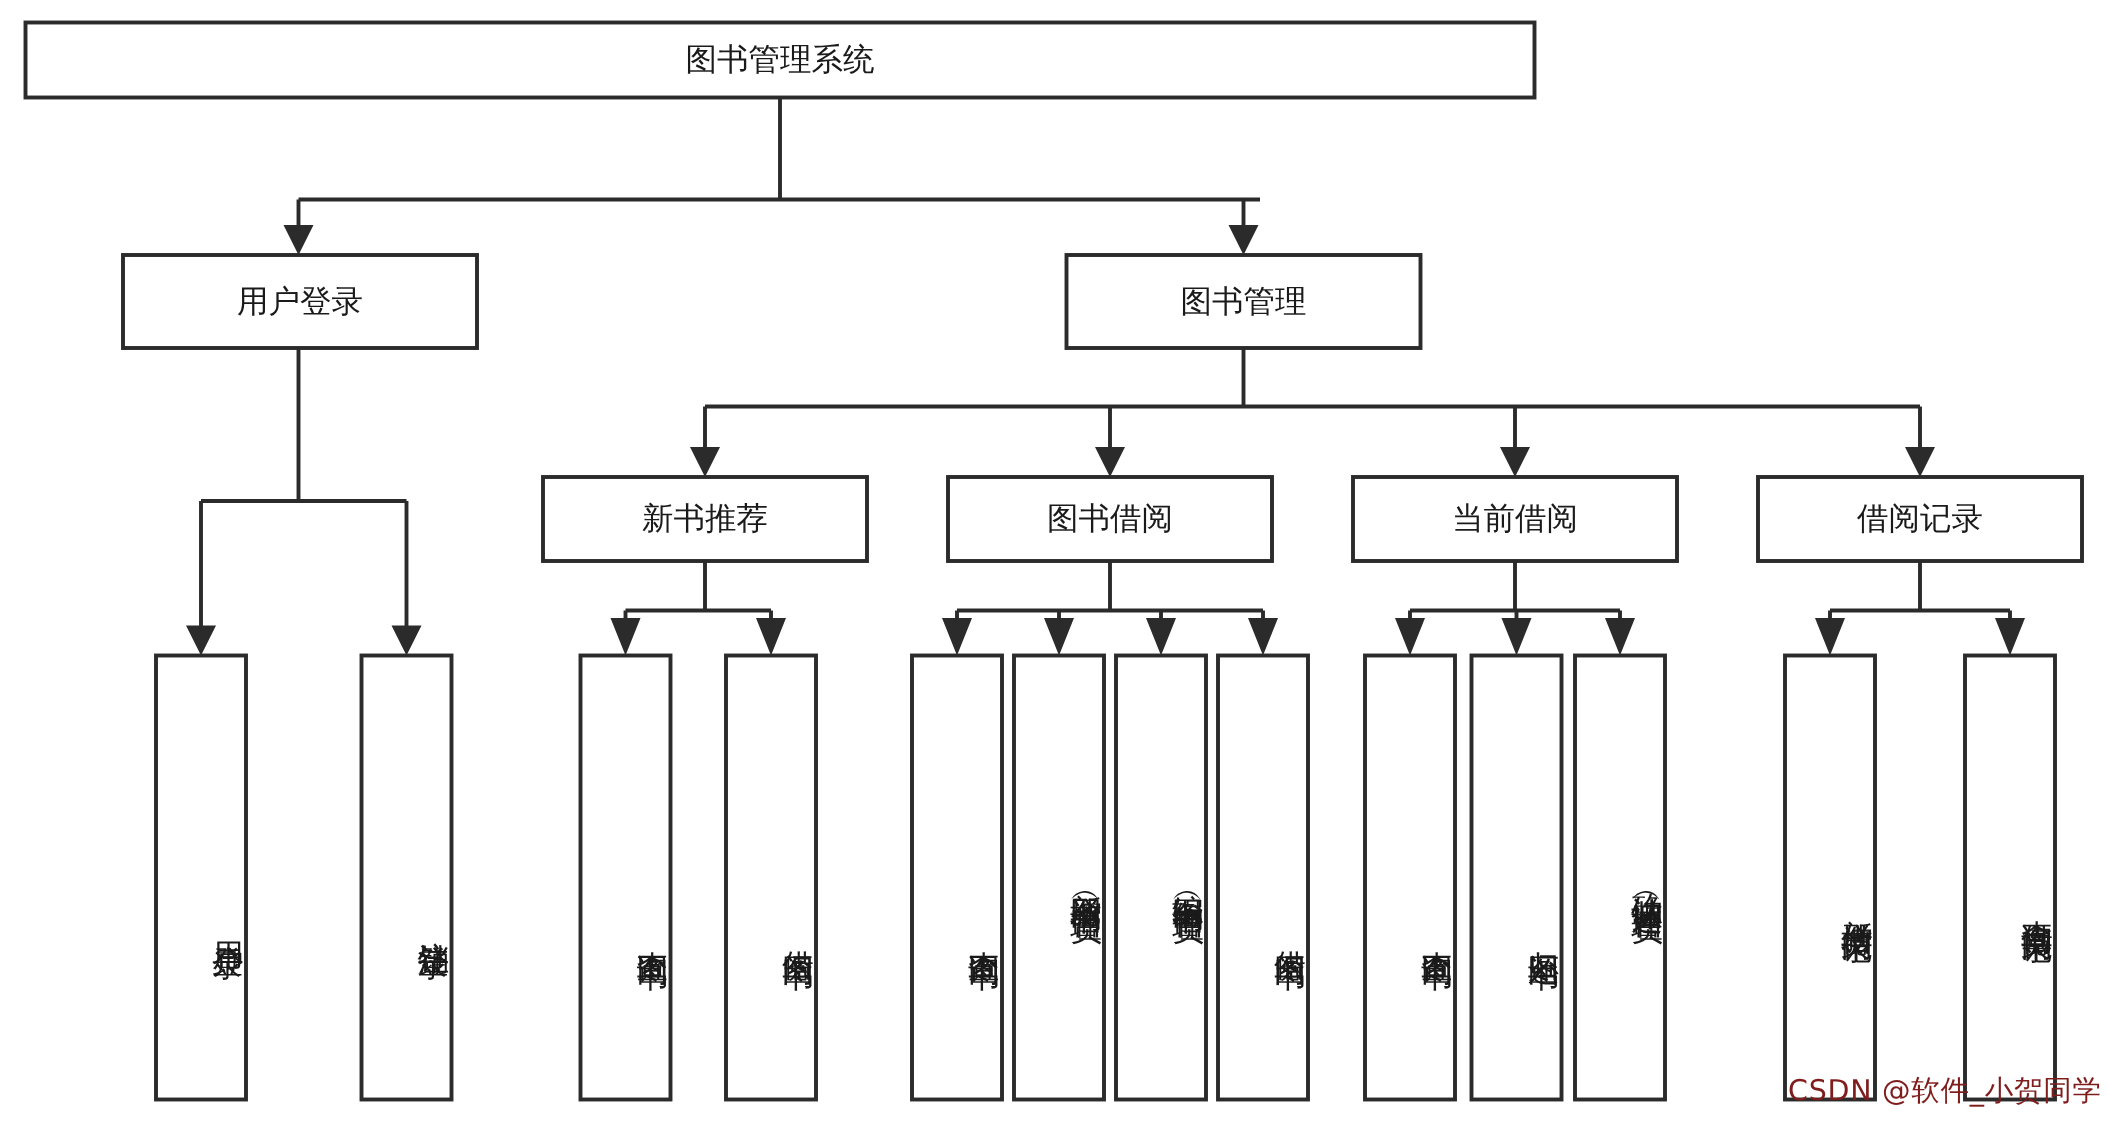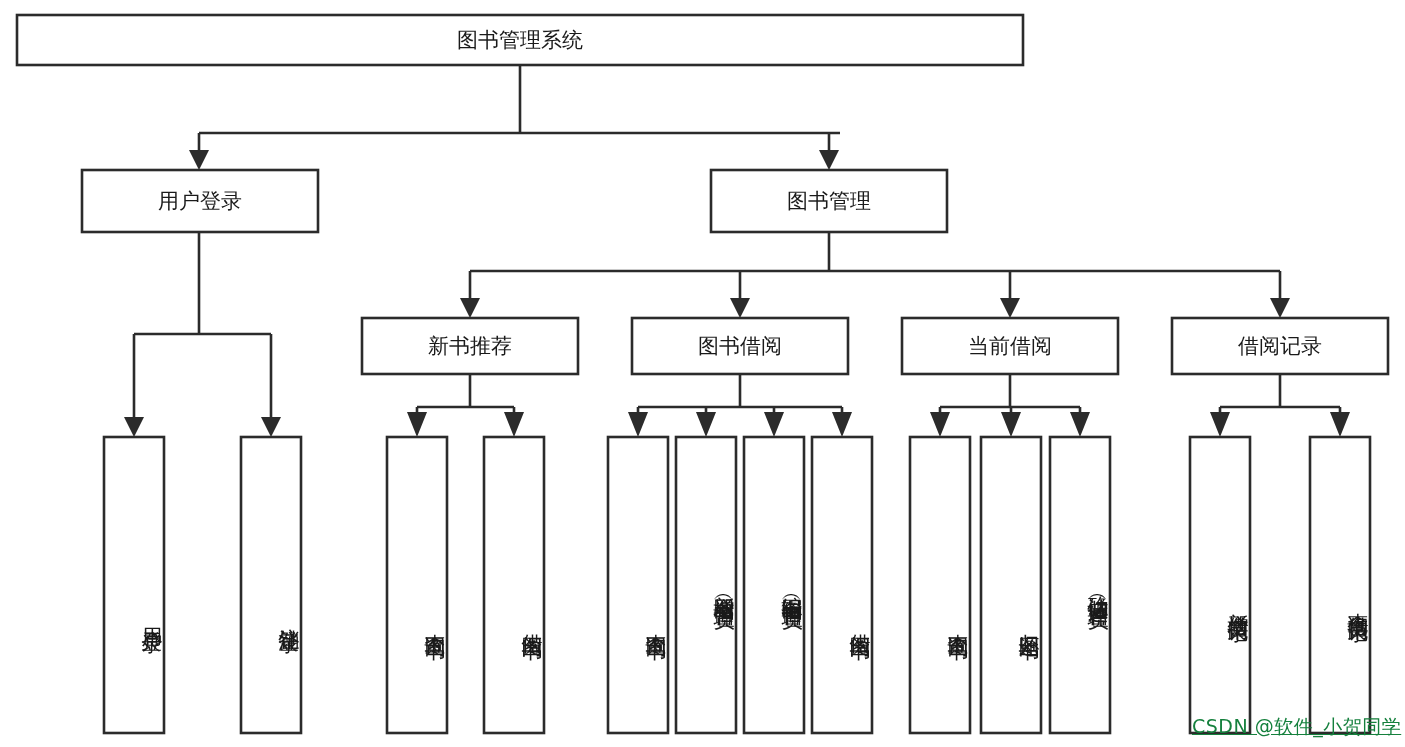--- a/index.html
+++ b/index.html
@@ -61,24 +61,23 @@
     display: flex;
     align-items: flex-start;
     justify-content: center;
     white-space: nowrap;
     pointer-events: none;
   }
   .watermark {
     position: absolute;
     font-family: "DejaVu Sans", "Liberation Sans", sans-serif;
     font-size: 19px;
-    color: #15803d;
+    color: #7f1d1d;
     white-space: nowrap;
     letter-spacing: 0.5px;
-    text-decoration: underline;
   }
 </style>
 </head>
 <body>
 
 <div id="diagram-root">
 
   <svg id="tree-svg" viewBox="0 0 1405 747" xmlns="http://www.w3.org/2000/svg">
 
     <g id="edges">

